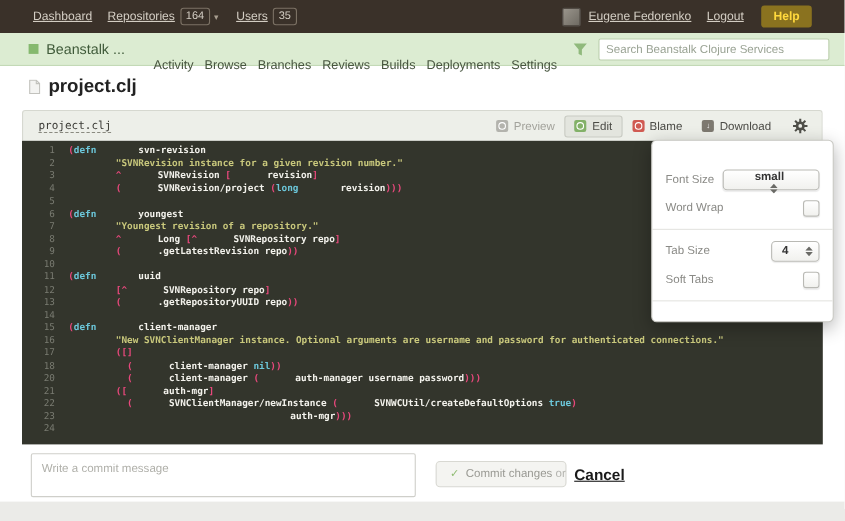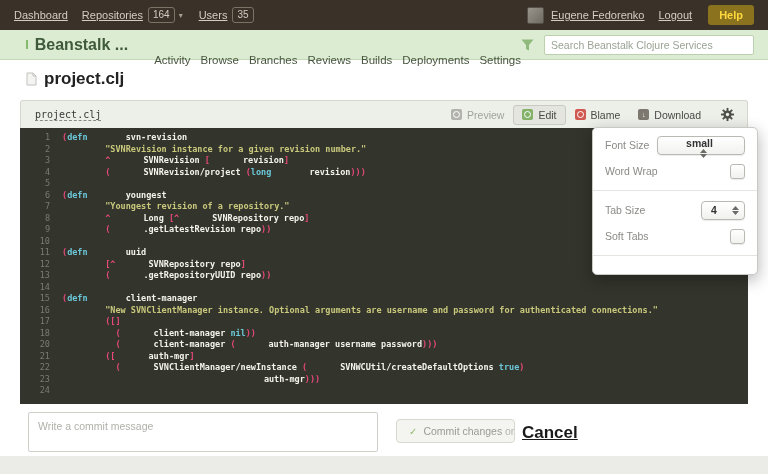--- a/index.html
+++ b/index.html
@@ -1,38 +1,38 @@
 <!DOCTYPE html>
 <html><head>
 <meta charset="utf-8">
 <style>
   html,body{margin:0;padding:0;background:#fff;}
   #app{position:relative;width:768px;height:474px;overflow:hidden;background:#fff;
        font-family:"Liberation Sans",sans-serif;}
 
   
   .topbar{position:absolute;left:0;top:0;width:768px;height:30px;background:var(--topbar-bg);
-          display:flex;align-items:center;box-sizing:border-box;padding:0 14px;}
+          display:flex;align-items:center;box-sizing:border-box;padding:0 30px;}
   .topbar a{color:var(--topbar-text);font-size:11px;text-decoration:underline;cursor:pointer;}
   .tb-link{margin-right:14px;}
   .tb-badge{display:inline-block;border:1px solid #7c7265;border-radius:3px;color:var(--topbar-text);
             font-size:10px;padding:0 4px;margin:0 4px 0 5px;line-height:14px;}
   .tb-caret{color:#a89e90;font-size:8px;margin-right:16px;}
   .tb-spacer{flex:1;}
   .avatar{width:15px;height:15px;border-radius:2px;margin-right:7px;
           background:linear-gradient(135deg,#9a958c 0%,#6e6a62 100%);border:1px solid #55504a;}
   .help-btn{background:var(--help-bg);color:var(--help-text);font-weight:bold;font-size:11px;
             border:none;border-radius:3px;padding:4px 11px;margin-left:16px;cursor:pointer;}
 
   
   .navbar{position:absolute;left:0;top:30px;width:768px;height:30px;background:var(--nav-bg);
           border-bottom:1px solid var(--nav-border);display:flex;align-items:center;
           box-sizing:border-box;padding:0 14px;}
   .logo-square{width:9px;height:9px;background:var(--logo-square);display:inline-block;margin:0 7px 0 12px;}
-  .logo-text{color:var(--brand-green);font-weight:bold;font-size:16px;margin-right:26px;white-space:nowrap;}
+  .logo-text{color:var(--brand-green);font-weight:normal;font-size:13px;margin-right:26px;white-space:nowrap;}
   .nav-items{display:flex;gap:10px;margin-top:31px;}
   .nav-item{color:#47553f;font-size:11.5px;cursor:pointer;white-space:nowrap;}
   .nav-spacer{flex:1;}
   .filter-icon{margin-right:10px;cursor:pointer;display:flex;align-items:center;}
   .search-box{display:flex;align-items:center;}
   .search-input{width:196px;height:18px;border:1px solid #bcd0ae;border-radius:2px;font-size:10.5px;
                 padding:0 6px;color:#555;background:#fff;font-family:"Liberation Sans",sans-serif;}
   .search-input::placeholder{color:#9aa394;}
 
   
@@ -69,21 +69,21 @@
   .line-number{width:30px;text-align:right;color:var(--editor-linenum);flex:none;font-weight:normal;}
   .line-code{margin-left:12px;color:var(--editor-plain);}
   .tok-w{color:var(--editor-plain);padding-left:33px;}
   .tok-p{color:var(--editor-paren);}
   .tok-k{color:var(--editor-keyword);}
   .tok-s{color:var(--editor-string);}
 
   
   .settings-panel{position:absolute;left:592px;top:127px;width:166px;background:#fff;
                   border:1px solid #c9c9c4;border-radius:5px;box-shadow:0 5px 16px rgba(0,0,0,.3);
-                  box-sizing:border-box;padding:4px 0 12px 0;z-index:10;}
+                  box-sizing:border-box;padding:22px 0 12px 0;z-index:10;}
   .sp-row{display:flex;align-items:center;justify-content:space-between;padding:0 12px;height:26px;}
   .sp-label{font-size:10.5px;color:#8a8a86;}
   .sp-select{display:flex;align-items:center;justify-content:space-between;box-sizing:border-box;
              border:1px solid #b9b9b4;border-radius:4px;background:linear-gradient(#fff,#f1f1ee);
              height:19px;padding:0 5px 0 9px;cursor:pointer;box-shadow:0 1px 1px rgba(0,0,0,.08);}
   .sp-select .val{font-size:10.5px;font-weight:bold;color:#333;margin-right:7px;}
   .sel-fontsize{width:88px;flex-direction:column;}
   .sel-tabsize{width:44px;}
   .sel-language{width:108px;}
   .sp-checkbox{width:13px;height:13px;border:1px solid #b9b9b4;border-radius:3px;
@@ -94,21 +94,21 @@
   
   .commit-textarea{position:absolute;left:28px;top:412px;width:350px;height:40px;box-sizing:border-box;
                    border:1px solid #cfcfca;border-radius:2px;resize:none;padding:7px 9px;
                    font-family:"Liberation Sans",sans-serif;font-size:10.5px;color:#444;}
   .commit-textarea::placeholder{color:#b0b0aa;}
   .commit-btn{position:absolute;left:396px;top:419px;display:flex;align-items:center;gap:6px;
               background:#f4f4f1;border:1px solid #d8d8d2;border-radius:4px;padding:5px 12px;
               font-size:10.5px;color:#9a9a94;cursor:pointer;font-family:"Liberation Sans",sans-serif;}
   .commit-check{color:var(--commit-check);font-size:10px;}
   .commit-or{position:absolute;left:505px;top:425px;font-size:10.5px;color:#b5b5b0;}
-  .cancel-link{position:absolute;left:522px;top:423px;font-size:17px;font-weight:bold;color:#1a1a1a;
+  .cancel-link{position:absolute;left:522px;top:423px;font-size:14px;font-weight:bold;color:#1a1a1a;
                text-decoration:underline;cursor:pointer;}
 
   .footer-strip{position:absolute;left:0;top:456px;width:768px;height:18px;background:#ebebe8;}
 </style>
 </head>
 <body>
 
 <div id="app" style="--topbar-bg: #3a3129; --topbar-text: #d3cdc3; --help-bg: #8a721f; --help-text: #ffd83d; --nav-bg: #dcecd2; --nav-border: #c3d9b6; --brand-green: #3f5a39; --logo-square: #85b96e; --editor-bg: #33352c; --editor-plain: #f3f2ec; --editor-paren: #e8487c; --editor-keyword: #6cc7da; --editor-string: #c9c87c; --editor-linenum: #797b71; --preview-gray: #b3b3ad; --edit-green: #83b168; --blame-red: #d05a52; --download-dark: #7d7970; --commit-check: #8fbc72;">
 
   <div class="topbar">

